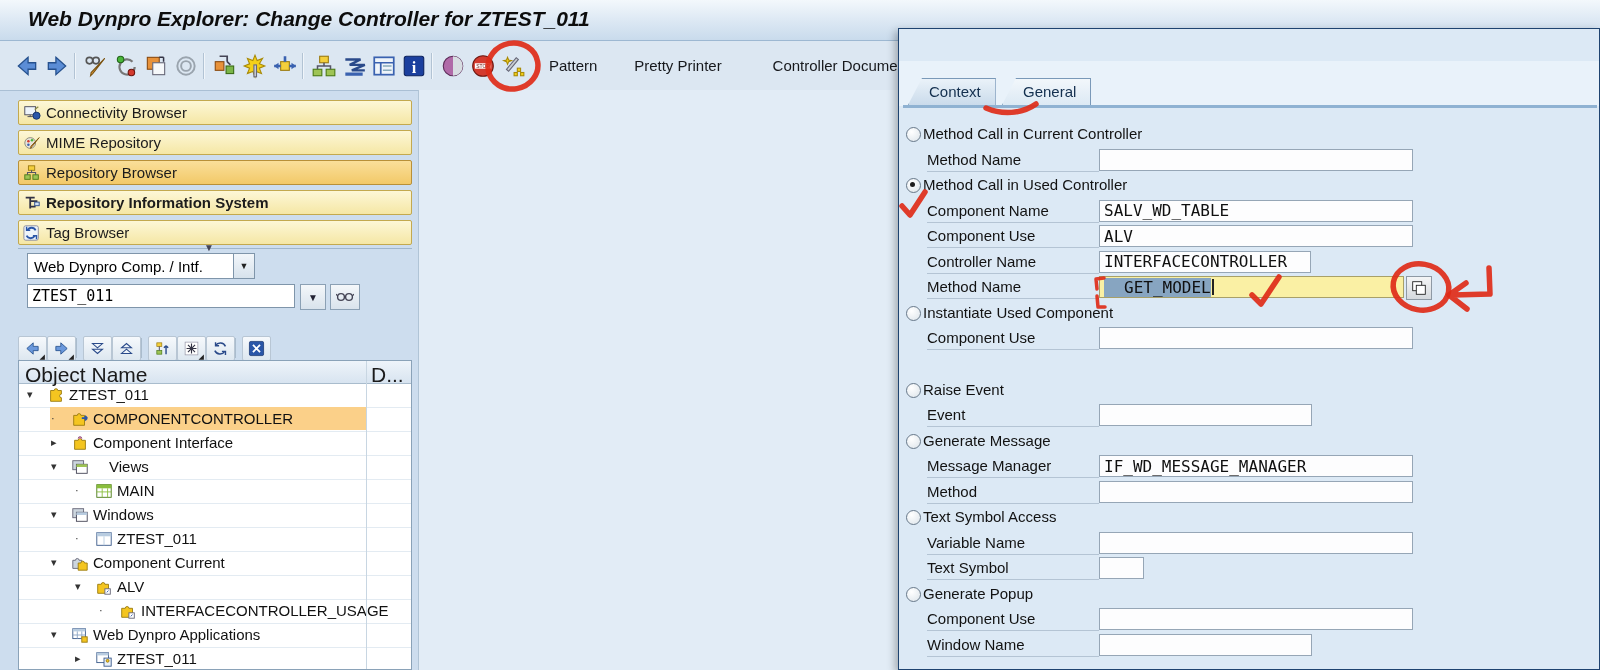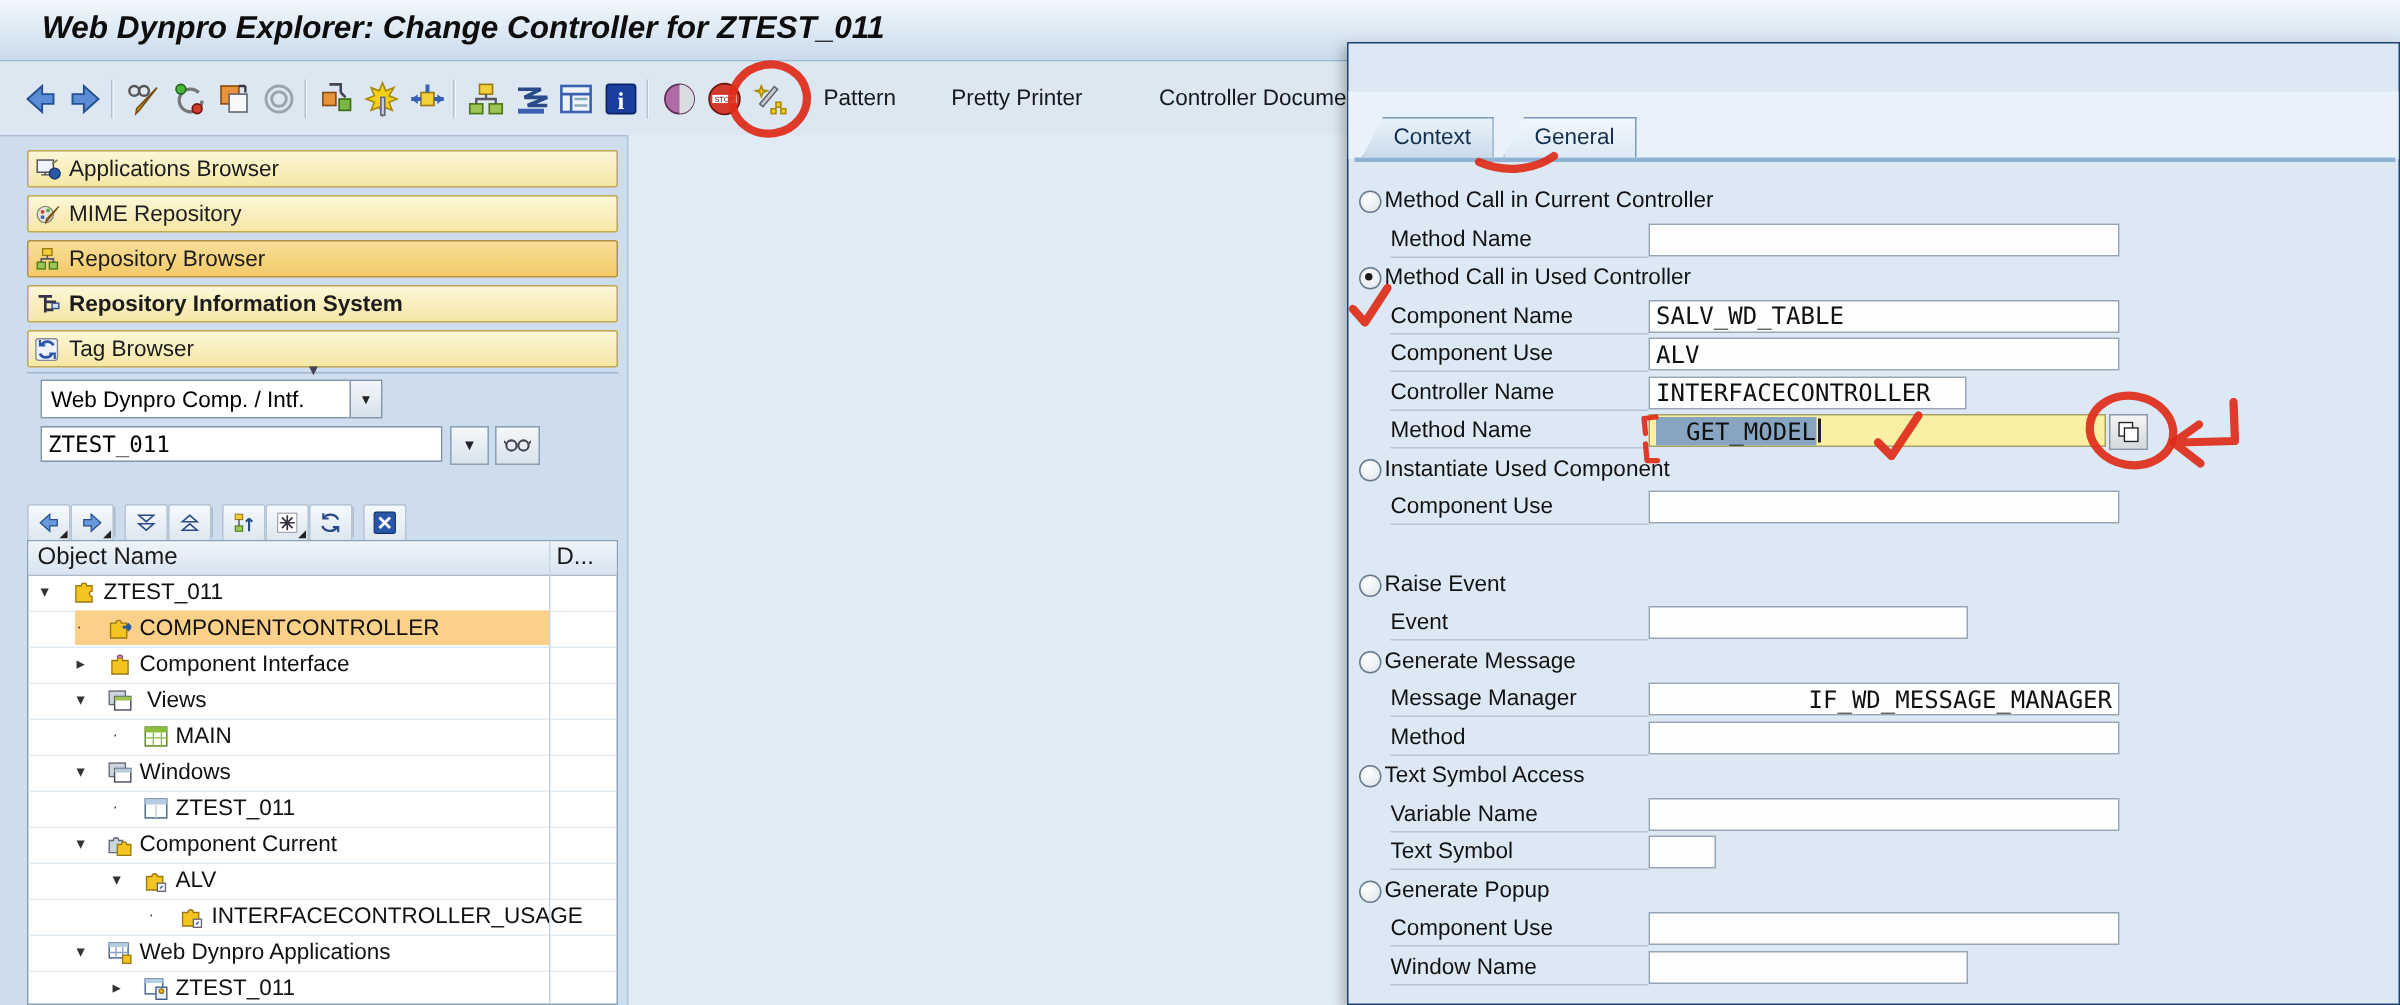--- a/index.html
+++ b/index.html
@@ -31,21 +31,21 @@
   #divider{left:18px;top:248px;width:394px;height:1px;background:#9fb6cc;}
   #divcaret{left:204px;top:242px;font-size:10px;color:#445;}
   
   .trbtn{position:absolute;top:336px;width:27px;height:23px;border:1px solid #b8c6d4;border-radius:2px;
     background:linear-gradient(180deg,#f6f9fc,#dde7f0);display:flex;align-items:center;justify-content:center;}
   .trbtn svg{width:17px;height:17px;}
   .trbtn .caret{position:absolute;right:1px;bottom:0;font-size:7px;color:#222;line-height:6px;}
   .trsep{position:absolute;top:338px;width:1px;height:20px;background:#aabccd;}
   #treepanel{left:18px;top:360px;width:394px;height:310px;background:#fff;border:1px solid #8aa2b8;box-sizing:border-box;}
   #treehead{left:19px;top:361px;width:392px;height:22px;background:linear-gradient(180deg,#eef4fa,#d8e4f0);
-    border-bottom:1px solid #a9bccd;font-size:16px;color:#1a1a1a;}
+    border-bottom:1px solid #a9bccd;font-size:21px;color:#1a1a1a;}
   .treerow{position:absolute;left:19px;width:392px;height:24px;border-bottom:1px solid #e3ebf2;font-size:15px;color:#111;}
   .treerow .exp{position:absolute;top:5px;font-size:11px;color:#333;}
   .treerow .ticn{position:absolute;top:3px;width:18px;height:18px;}
   .treerow .ticn svg{width:18px;height:18px;}
   .treerow .lbl{position:absolute;top:3px;white-space:nowrap;}
   .treerow .hl{position:absolute;top:0;height:23px;background:#fbd089;}
   #treecol{left:366px;top:361px;width:1px;height:308px;background:#c8d6e2;}
   
   #main{left:418px;top:90px;width:520px;height:580px;background:#e2ecf6;border-left:1px solid #b0c4d6;}
   .label15{font-size:15px;color:#161616;}
@@ -215,21 +215,21 @@
 
 <div>
   <div id="panelbtns">
       <div class="panelbtn abs" style="top: 100px;">
         <svg viewBox="0 0 20 20">
           <rect x="2" y="3" width="12" height="9" fill="#eef4fa" stroke="#445"></rect>
           <path d="M5 14h6m-3-2v2" stroke="#445"></path>
           <circle cx="15" cy="13" r="4" fill="#2a56a8" stroke="#12306a"></circle>
           <path d="M13 6l4-3" stroke="#884" stroke-width="1.4"></path>
         </svg>
-        <span>Applications Browser</span>
+        <span>Connectivity Browser</span>
       </div>
       <div class="panelbtn abs" style="top: 130px;">
         <svg viewBox="0 0 20 20">
           <circle cx="8" cy="10" r="6" fill="#e8e4da" stroke="#887"></circle>
           <circle cx="6" cy="8" r="1.4" fill="#d33a2e"></circle>
           <circle cx="10" cy="7" r="1.4" fill="#49b63a"></circle>
           <circle cx="6" cy="12" r="1.4" fill="#3a62b0"></circle>
           <path d="M18 4 10 14l-1.5 2 .3-2.4z" fill="#e8a13a" stroke="#7a5210"></path>
         </svg>
         <span>MIME Repository</span>
@@ -358,21 +358,21 @@
           </svg></span>
         <span class="lbl" style="left: 74px;">Component Interface</span>
       </div>
       <div class="treerow abs" style="top: 455px;">
         <span class="exp" style="left: 32px;">▾</span>
         <span class="ticn" style="left: 52px;"><svg viewBox="0 0 20 20">
             <rect x="2" y="3" width="12" height="10" fill="#cdd6de" stroke="#667"></rect>
             <rect x="6" y="7" width="12" height="10" fill="#fff" stroke="#445"></rect>
             <rect x="6" y="7" width="12" height="3" fill="#9ec455"></rect>
           </svg></span>
-        <span class="lbl" style="left: 79px;">Views</span>
+        <span class="lbl" style="left: 90px;">Views</span>
       </div>
       <div class="treerow abs" style="top: 479px;">
         <span class="exp" style="left: 56px;">·</span>
         <span class="ticn" style="left: 76px;"><svg viewBox="0 0 20 20">
             <rect x="2" y="3" width="16" height="14" fill="#fff" stroke="#4a7a14"></rect>
             <rect x="2" y="3" width="16" height="4" fill="#8abe3c"></rect>
             <path d="M2 11h16M8 7v10m6-10v10" stroke="#8abe3c"></path>
           </svg></span>
         <span class="lbl" style="left: 98px;">MAIN</span>
       </div>
@@ -626,21 +626,21 @@
       <div class="uline"></div>
       <div class="dfield" style="width: 213px;"><span></span></div>
     </div>
     <div class="drow" style="top: 399.6px;">
       <div class="radio"></div>
       <span class="rlabel">Generate Message</span>
     </div>
     <div class="drow" style="top: 425.15px;">
       <span class="flabel">Message Manager</span>
       <div class="uline"></div>
-      <div class="dfield" style="width: 314px; justify-content: flex-end;"><span>IF_WD_MESSAGE_MANAGER</span></div>
+      <div class="dfield" style="width: 314px;"><span>IF_WD_MESSAGE_MANAGER</span></div>
     </div>
     <div class="drow" style="top: 450.7px;">
       <span class="flabel">Method</span>
       <div class="uline"></div>
       <div class="dfield" style="width: 314px;"><span></span></div>
     </div>
     <div class="drow" style="top: 476.25px;">
       <div class="radio"></div>
       <span class="rlabel">Text Symbol Access</span>
     </div>

